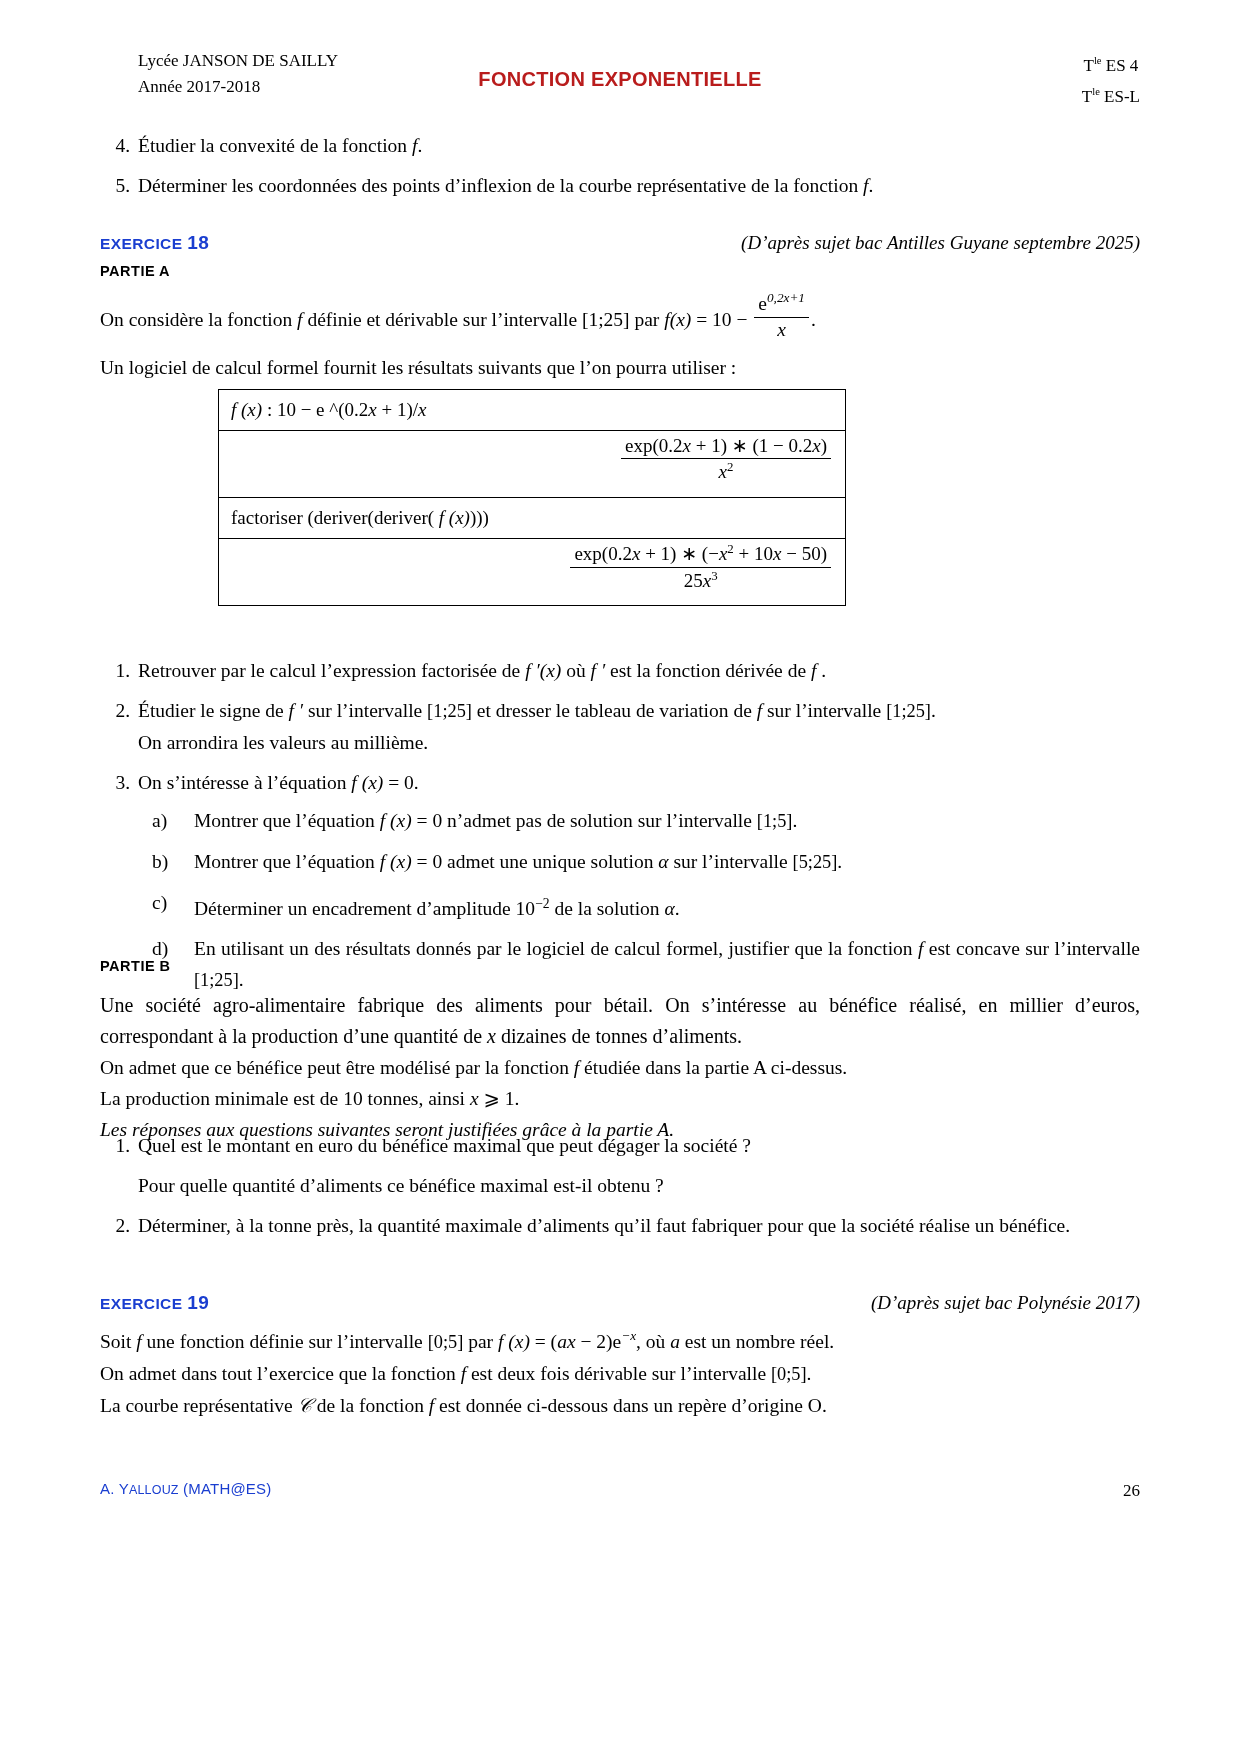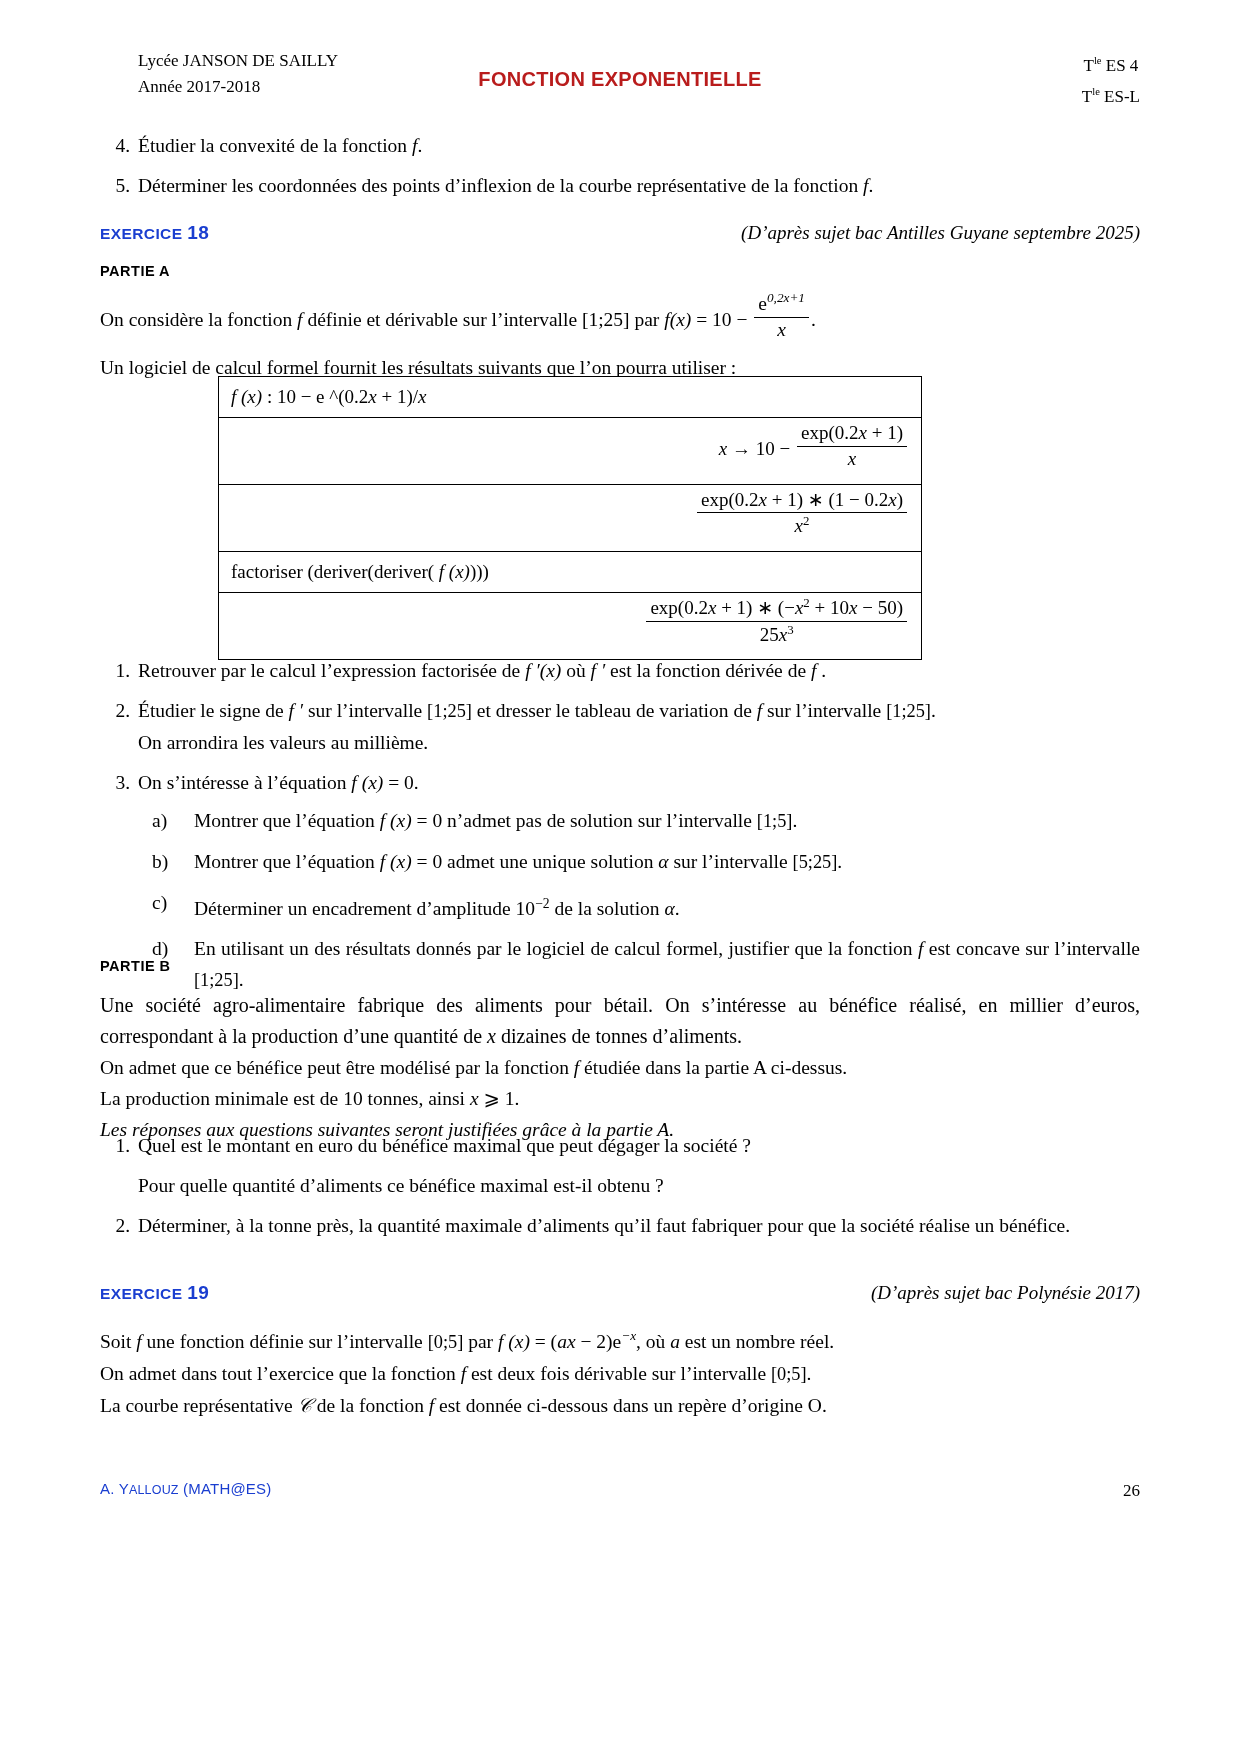--- a/index.html
+++ b/index.html
@@ -51,21 +51,21 @@
     position:relative; padding-left:56px;
     font-size:19.5px; line-height:31px; margin-bottom:9px;
     text-align:justify;
   }
   .sublist > li > .num {
     position:absolute; left:14px; top:0; width:34px; text-align:left;
     font-style:normal;
   }
 
   
-  .ex-head { position:relative; height:30px; margin-top:0;text-decoration:underline; }
+  .ex-head { position:relative; height:30px; margin-top:10px;text-decoration:underline; }
   .ex-label {
     position:absolute; left:0; top:0;
     color:#1a3ed0;
     font-family:"Liberation Sans", sans-serif;
     font-weight:bold; font-size:15.5px; letter-spacing:0.4px;
   }
   .ex-label .big { font-size:19px; }
   .ex-src {
     position:absolute; right:0; top:0;
     font-style:italic; font-size:19px;
@@ -80,22 +80,22 @@
     display:inline-block; vertical-align:middle;
     text-align:center; margin:0 2px;
     position:relative; top:-0.25em;
   }
   .frac .top { display:block; padding:0 4px; border-bottom:1.4px solid #000; line-height:1.28; }
   .frac .bot { display:block; padding:0 4px; line-height:1.28; }
   .fsmall { font-size:0.94em; }
 
   
   .castable {
-    position:absolute; left:218px; top:376px;
-    width:704px;
+    position:absolute; left:218px; top:389px;
+    width:628px;
     border:1.6px solid #000;
     border-collapse:collapse;
     background:#fff;
   }
   .castable td {
     border:1.2px solid #000;
     padding:4px 12px;
     font-size:19px;
     vertical-align:middle;
   }
@@ -161,25 +161,20 @@
 
   <table class="castable">
     <tbody>
         <tr>
       <td class="cas-in">
         <span class="math">f (x)</span><span> : 10 − e ^(0.2</span><span class="math">x</span><span> + 1)/</span><span class="math">x</span>
       </td>
     </tr>
     <tr>
       <td class="cas-out">
-        <span class="math">x</span><span> → 10 − </span><span class="frac"><span class="top"><span class="up">exp(0.2</span><span class="math">x</span><span class="up"> + 1)</span></span><span class="bot math">x</span></span>
-      </td>
-    </tr>
-    <tr>
-      <td class="cas-out">
         <span class="frac"><span class="top"><span class="up">exp(0.2</span><span class="math">x</span><span class="up"> + 1) ∗ (1 − 0.2</span><span class="math">x</span><span class="up">)</span></span><span class="bot"><span class="math">x</span><sup style="font-size:0.68em;">2</sup></span></span>
       </td>
     </tr>
     <tr>
       <td class="cas-in">
         <span>factoriser (deriver(deriver(</span><span class="math"> f (x)</span><span>)))</span>
       </td>
     </tr>
     <tr>
       <td class="cas-out">

